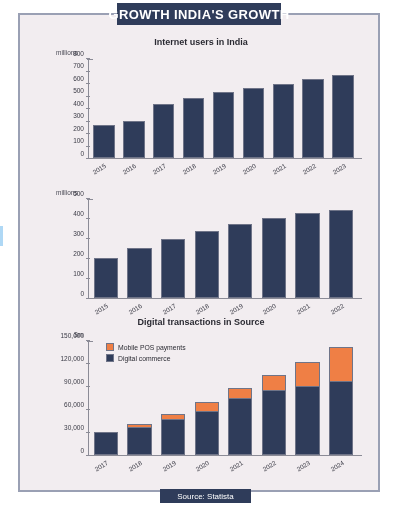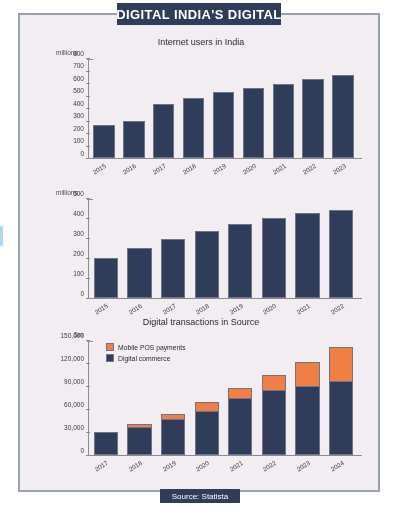--- a/index.html
+++ b/index.html
@@ -45,21 +45,21 @@
     z-index: 5;
     font-family: "Liberation Sans", sans-serif;
     white-space: nowrap;
   }
 
   
   #source-banner {
     position: absolute;
     left: 160px;
     top: 489px;
-    width: 80px;
+    width: 91px;
     height: 14px;
     background: #2F3C5A;
     color: #ffffff;
     font-size: 8px;
     display: flex;
     align-items: center;
     justify-content: center;
     z-index: 5;
     white-space: nowrap;
   }
@@ -84,20 +84,21 @@
   #chart-smartphone { top: 162px; height: 140px; }
   #chart-digital    { top: 302px; height: 165px; }
 
   .chart-title {
     position: absolute;
     width: 100%;
     text-align: center;
     font-size: 9px;
     color: #2b2b33;
     top: 0px;
+    font-weight: bold;
   }
   .axis-unit {
     position: absolute;
     font-size: 6.5px;
     color: #4a4a55;
     white-space: nowrap;
   }
 
   
   .plot {
@@ -426,15 +427,15 @@
               <span class="legend-swatch" style="background: rgb(47, 60, 90);"></span>
               <span>Digital commerce</span>
             </div>
           </div>
       </div>
     </div>
   </div>
 
 </div>
 
-<div id="title-banner">DIGITAL INDIA'S DIGITAL</div>
+<div id="title-banner">GROWTH INDIA'S GROWTH</div>
 <div id="source-banner">Source: Statista</div>
 <div id="left-accent"></div>
 
 </body></html>

